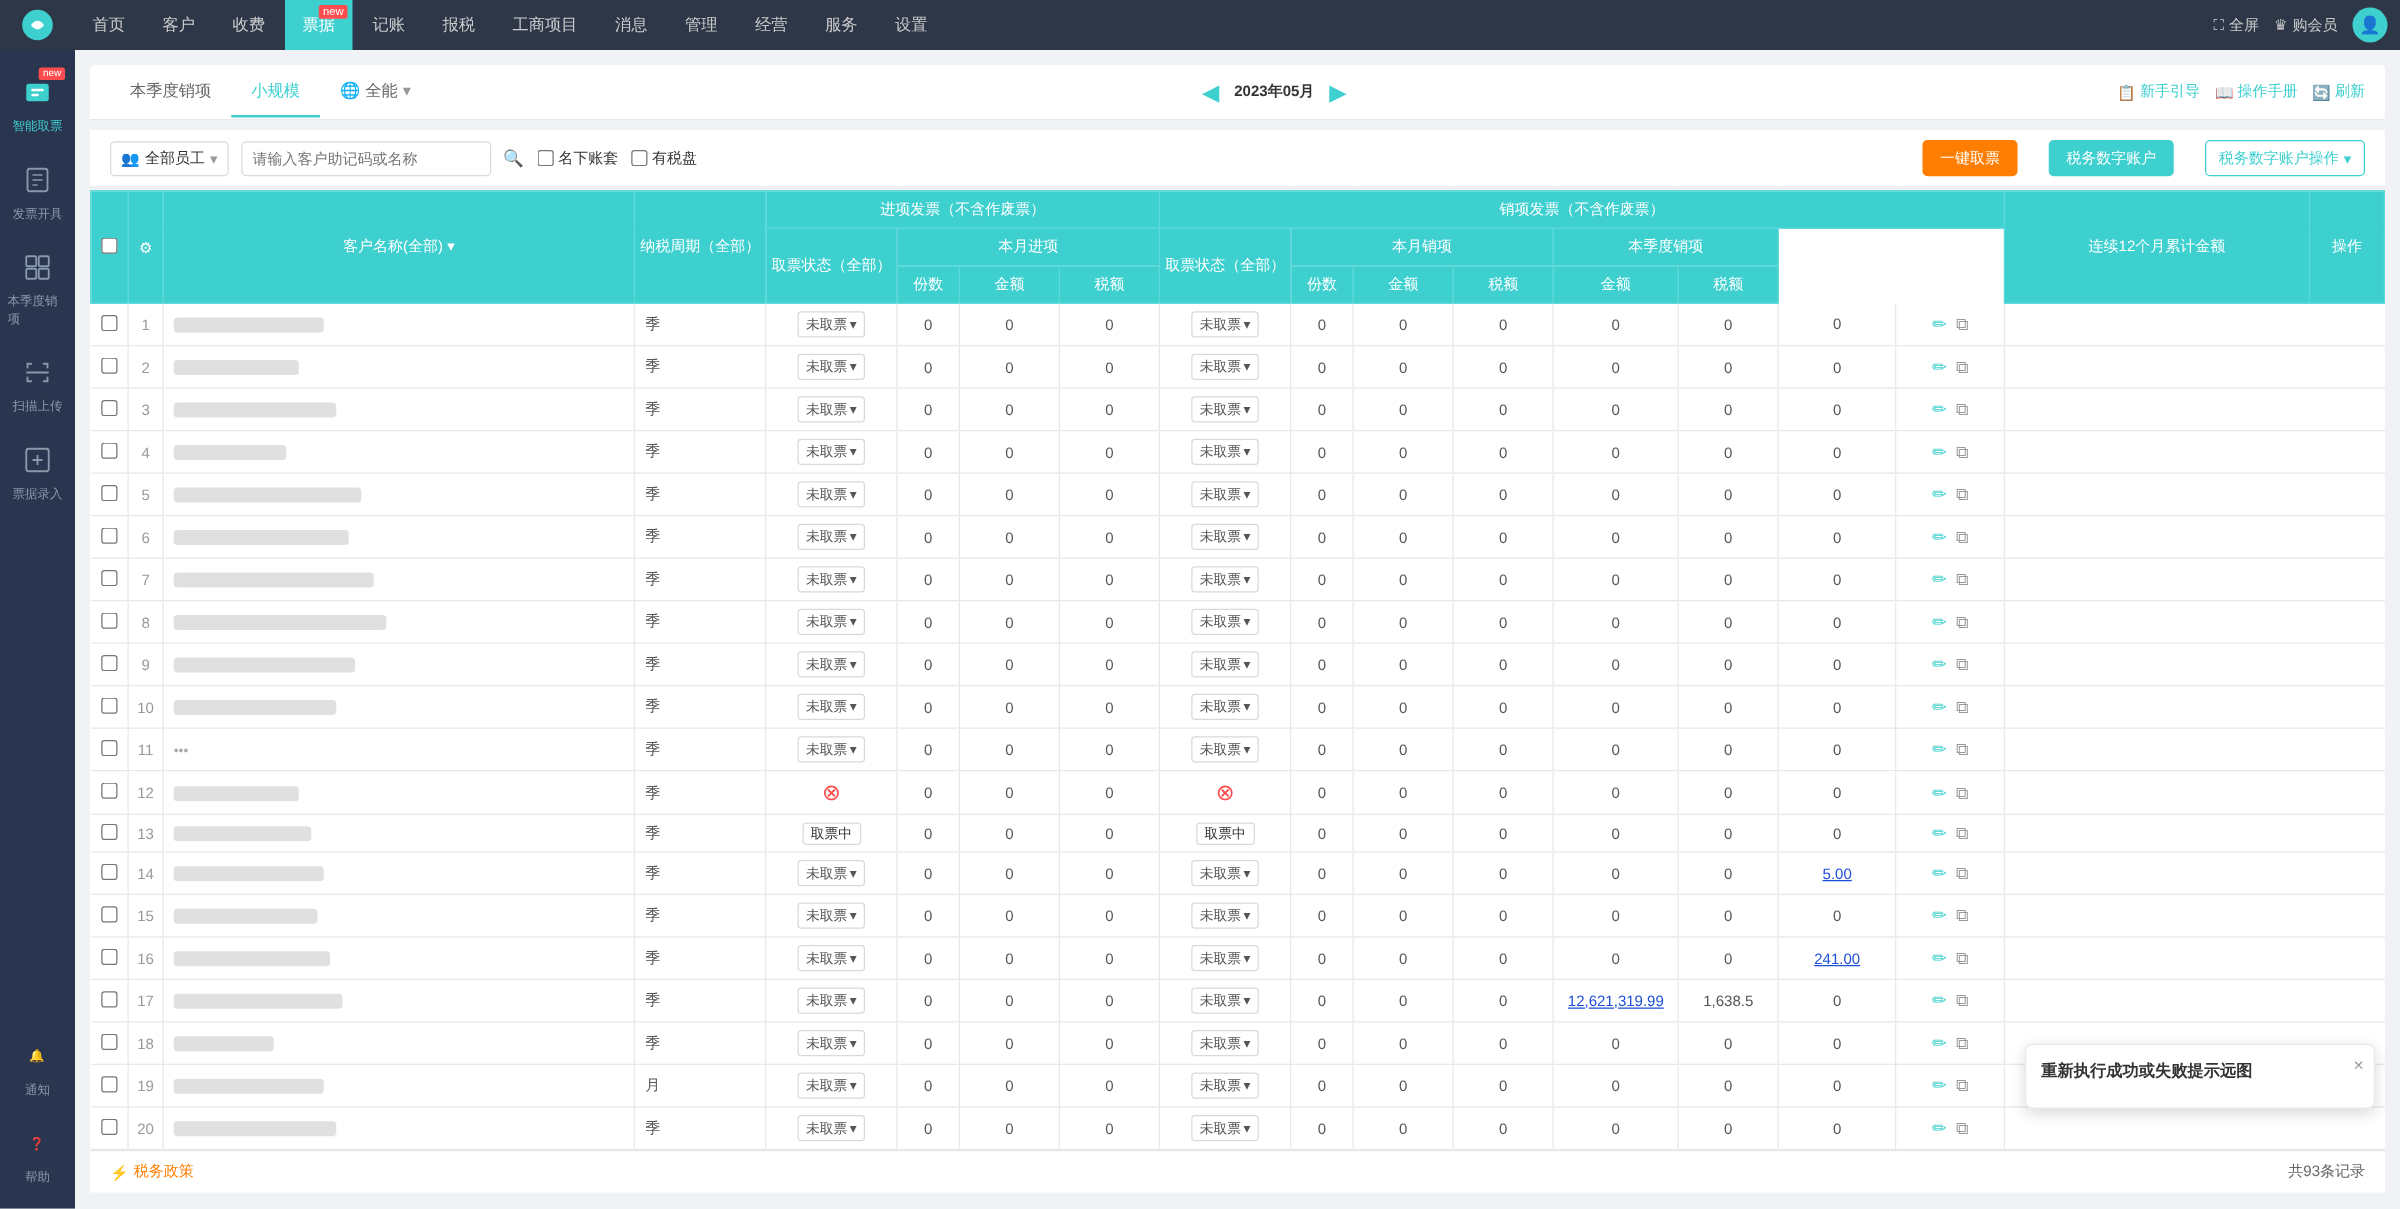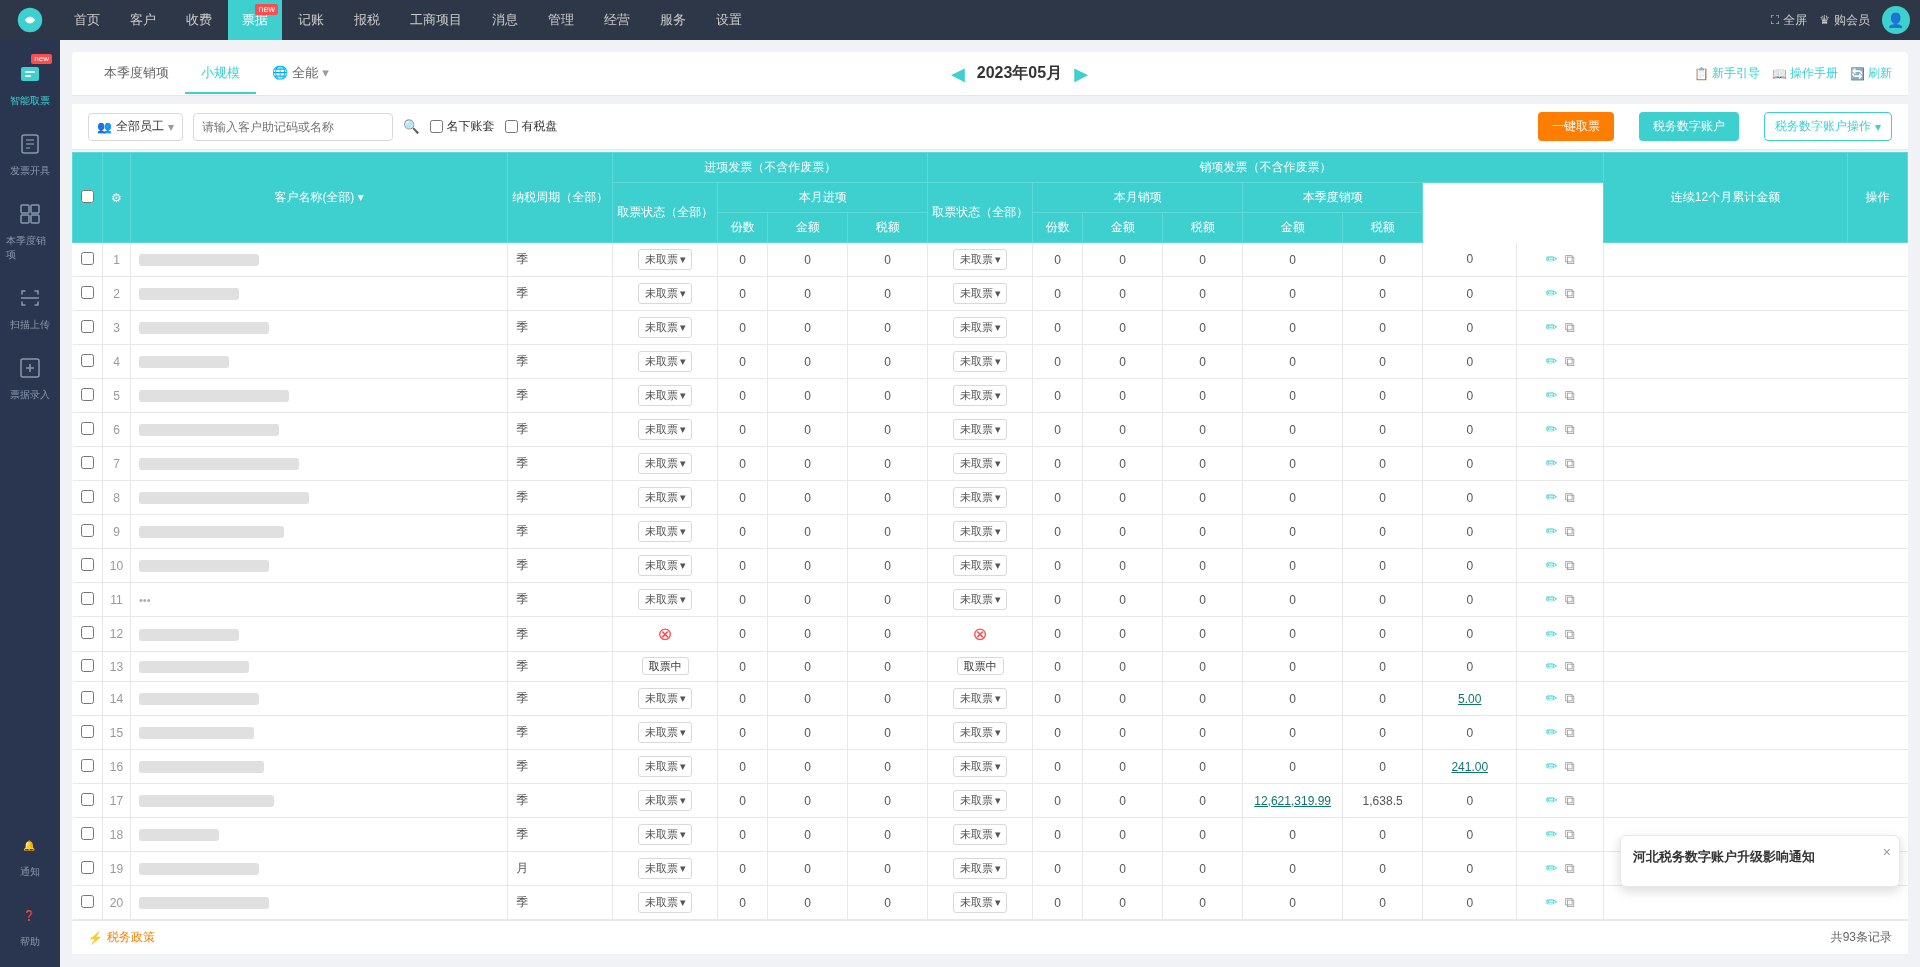--- a/index.html
+++ b/index.html
@@ -64,21 +64,21 @@
 
     
     .table-footer { display: flex; align-items: center; padding: 8px 16px; background: #fff; border-top: 1px solid #e8e8e8; font-size: 12px; color: #666; }
     .tax-policy { color: #ff7d00; cursor: pointer; display: flex; align-items: center; gap: 4px; }
 
     
     .sidebar-bottom { margin-top: auto; }
     .top-toolbar-right { display: flex; align-items: center; gap: 12px; font-size: 12px; color: #3ecfcf; }
     .top-toolbar-right span { cursor: pointer; display: flex; align-items: center; gap: 3px; }
 
-    .highlight-val { color: #0f766e; text-decoration: underline; }
+    .highlight-val { color: #1d4ed8; text-decoration: underline; }
   </style>
 </head>
 <body>
 
 <div class="top-nav">
   <div class="logo">
     <svg viewBox="0 0 32 32" fill="none">
       <circle cx="16" cy="16" r="14" fill="#3ecfcf"></circle>
       <path d="M10 16 Q16 8 22 16 Q16 24 10 16Z" fill="#fff"></path>
     </svg>
@@ -212,21 +212,21 @@
         <span>小规模</span>
       </div>
       <div class="tab inactive" style="display:flex;align-items:center;gap:4px;">
         <span>🌐</span>
         <span>全能</span>
         <span style="color:#999;">▾</span>
       </div>
 
       <div style="margin-left:auto;margin-right:auto;display:flex;align-items:center;gap:12px;">
         <button class="arrow-btn" style="background:none;border:none;cursor:pointer;color:#3ecfcf;font-size:18px;">◀</button>
-        <span style="font-size:16px;font-weight:bold;color:#333;">2023年05月</span>
+        <span style="font-size:12px;font-weight:bold;color:#333;">2023年05月</span>
         <button class="arrow-btn" style="background:none;border:none;cursor:pointer;color:#3ecfcf;font-size:18px;">▶</button>
       </div>
 
       <div class="top-toolbar-right">
         <span>
           <span>📋</span>
           <span>新手引导</span>
         </span>
         <span>
           <span>📖</span>
@@ -740,14 +740,14 @@
         <span>⚡</span>
         <span>税务政策</span>
       </span>
       <span style="margin-left:auto;">共93条记录</span>
     </div>
   </div>
 </div>
 
 <div class="tooltip-popup">
   <button class="close-btn">×</button>
-  <div class="title">河北税务数字账户升级影响通知</div>
+  <div class="title">重新执行成功或失败提示远图</div>
 </div>
 
 </body></html>

